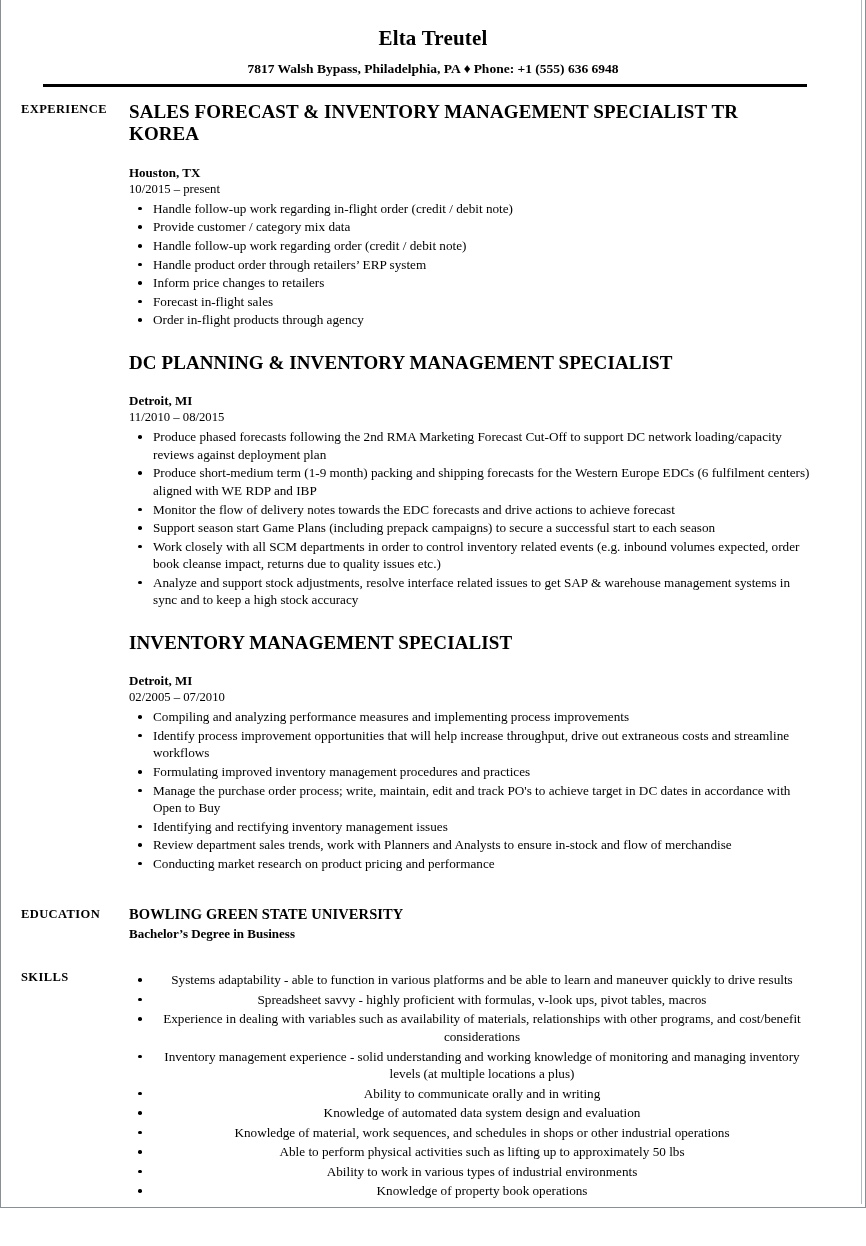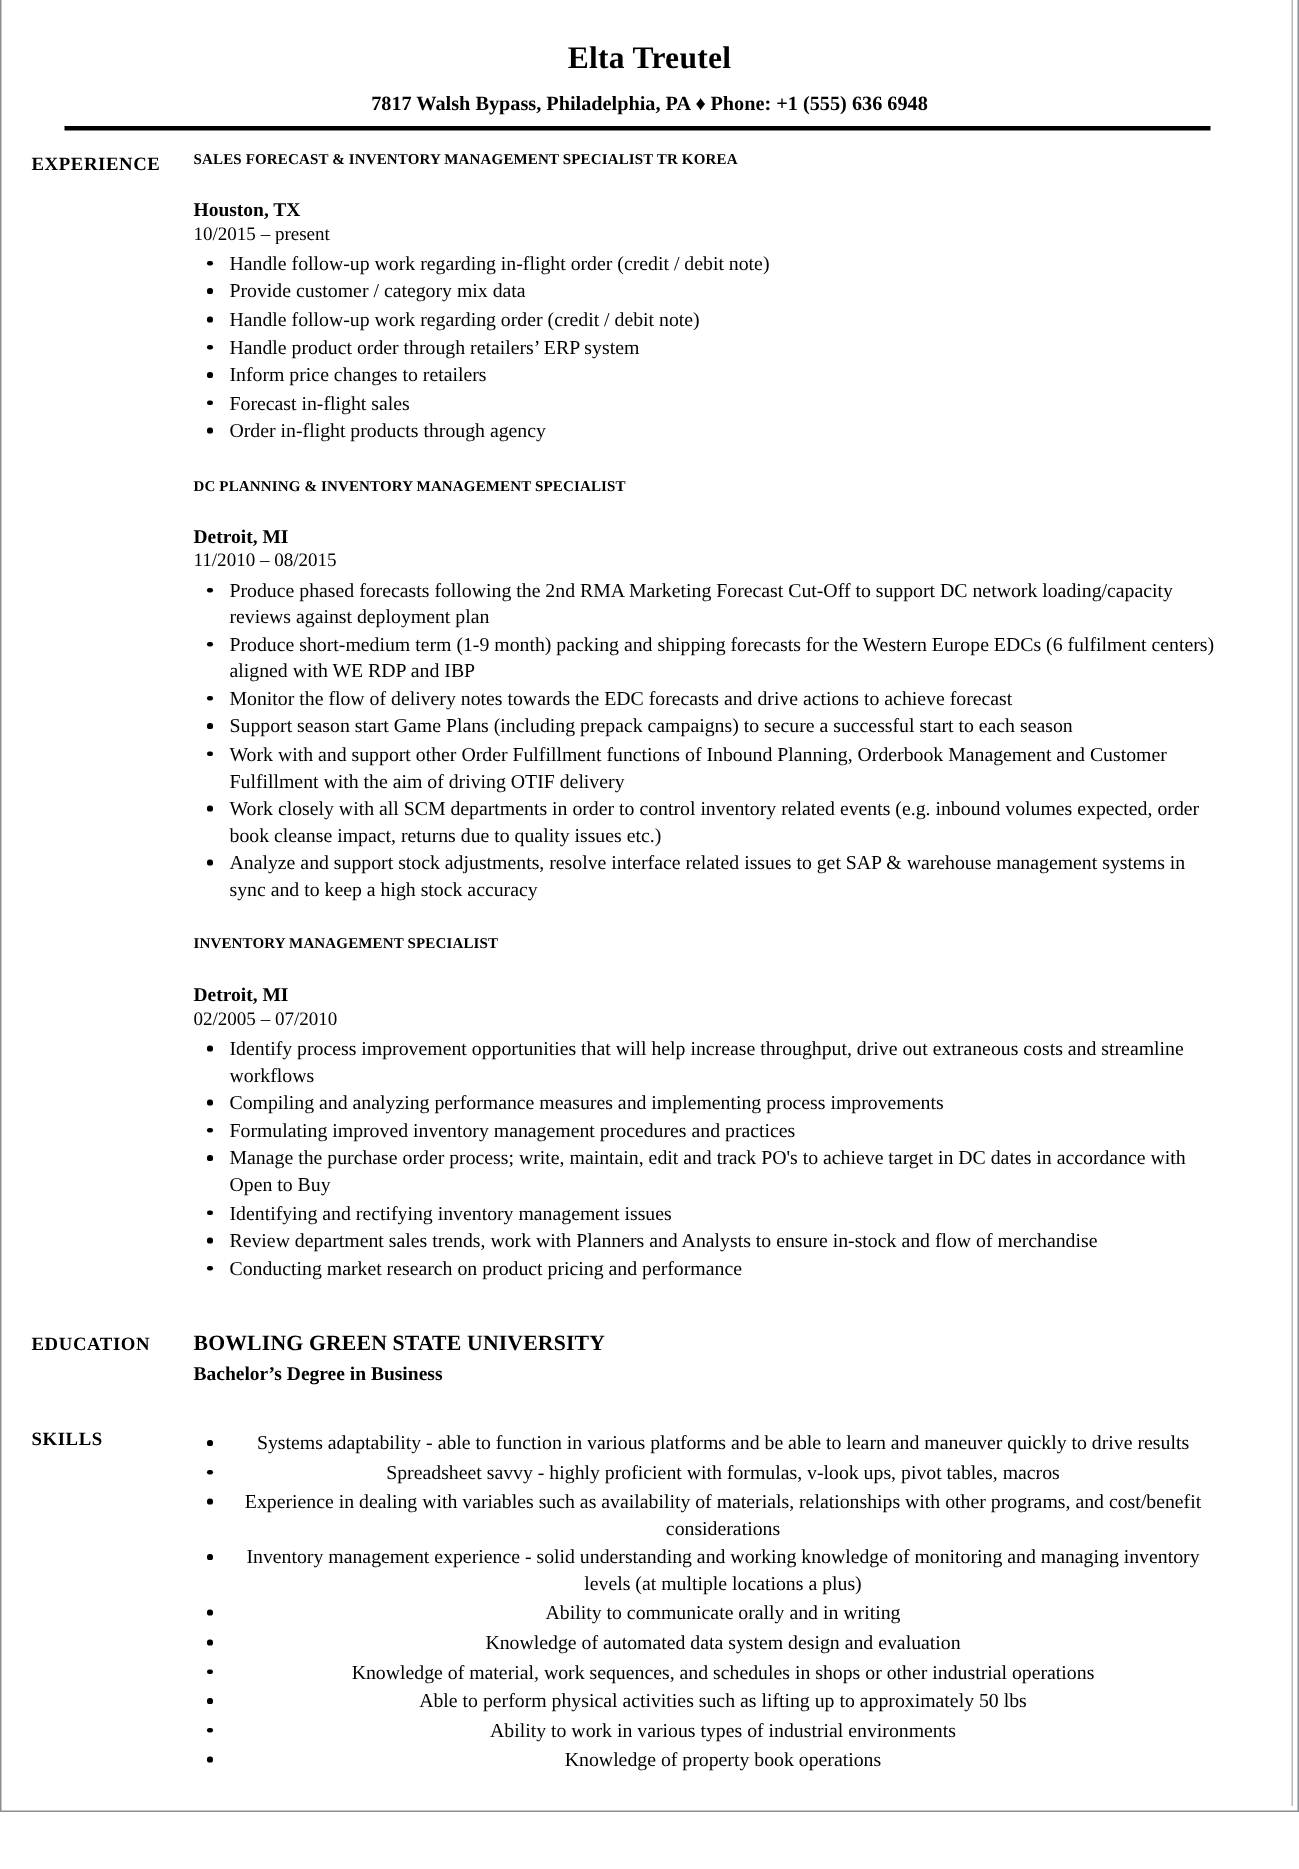--- a/index.html
+++ b/index.html
@@ -88,21 +88,21 @@
   .section-content {
     flex: 1 1 auto;
     padding-right: 54px;
   }
 
   
   .job { margin-bottom: 0; }
   .job + .job { margin-top: 23px; }
 
   .job-title {
-    font-size: 10px;
+    font-size: 19px;
     font-weight: bold;
     letter-spacing: .1px;
     line-height: 1.18;
   }
   .job-location {
     font-size: 13px;
     font-weight: bold;
     margin-top: 20px;
     line-height: 1.15;
   }
@@ -190,33 +190,32 @@
 
         <div class="job">
           <div class="job-title">DC PLANNING &amp; INVENTORY MANAGEMENT SPECIALIST</div>
           <div class="job-location">Detroit, MI</div>
           <div class="job-dates">11/2010 – 08/2015</div>
           <ul class="bullets">
             <li>Produce phased forecasts following the 2nd RMA Marketing Forecast Cut-Off to support DC network loading/capacity reviews against deployment plan</li>
             <li>Produce short-medium term (1-9 month) packing and shipping forecasts for the Western Europe EDCs (6 fulfilment centers) aligned with WE RDP and IBP</li>
             <li>Monitor the flow of delivery notes towards the EDC forecasts and drive actions to achieve forecast</li>
             <li>Support season start Game Plans (including prepack campaigns) to secure a successful start to each season</li>
-            <li>Work with and support other Order Fulfillment functions of Inbound Planning, Orderbook Management and Customer Fulfillment with the aim of driving OTIF delivery</li>
             <li>Work closely with all SCM departments in order to control inventory related events (e.g. inbound volumes expected, order book cleanse impact, returns due to quality issues etc.)</li>
             <li>Analyze and support stock adjustments, resolve interface related issues to get SAP &amp; warehouse management systems in sync and to keep a high stock accuracy</li>
           </ul>
         </div>
 
         <div class="job">
           <div class="job-title">INVENTORY MANAGEMENT SPECIALIST</div>
           <div class="job-location">Detroit, MI</div>
           <div class="job-dates">02/2005 – 07/2010</div>
           <ul class="bullets">
+            <li>Compiling and analyzing performance measures and implementing process improvements</li>
             <li>Identify process improvement opportunities that will help increase throughput, drive out extraneous costs and streamline workflows</li>
-            <li>Compiling and analyzing performance measures and implementing process improvements</li>
             <li>Formulating improved inventory management procedures and practices</li>
             <li>Manage the purchase order process; write, maintain, edit and track PO's to achieve target in DC dates in accordance with Open to Buy</li>
             <li>Identifying and rectifying inventory management issues</li>
             <li>Review department sales trends, work with Planners and Analysts to ensure in-stock and flow of merchandise</li>
             <li>Conducting market research on product pricing and performance</li>
           </ul>
         </div>
 
       </div>
     </div>

